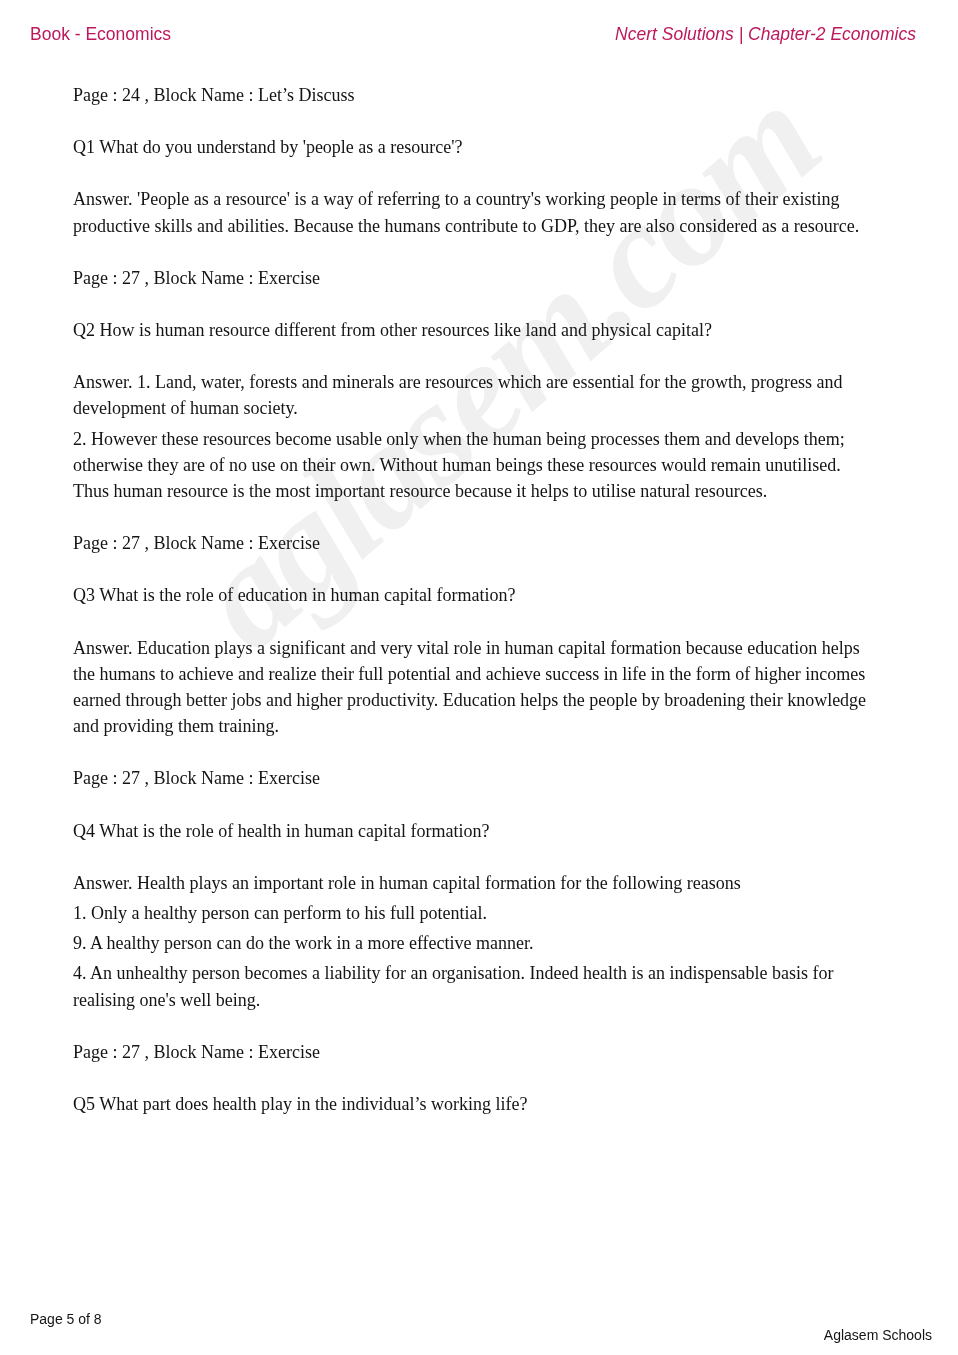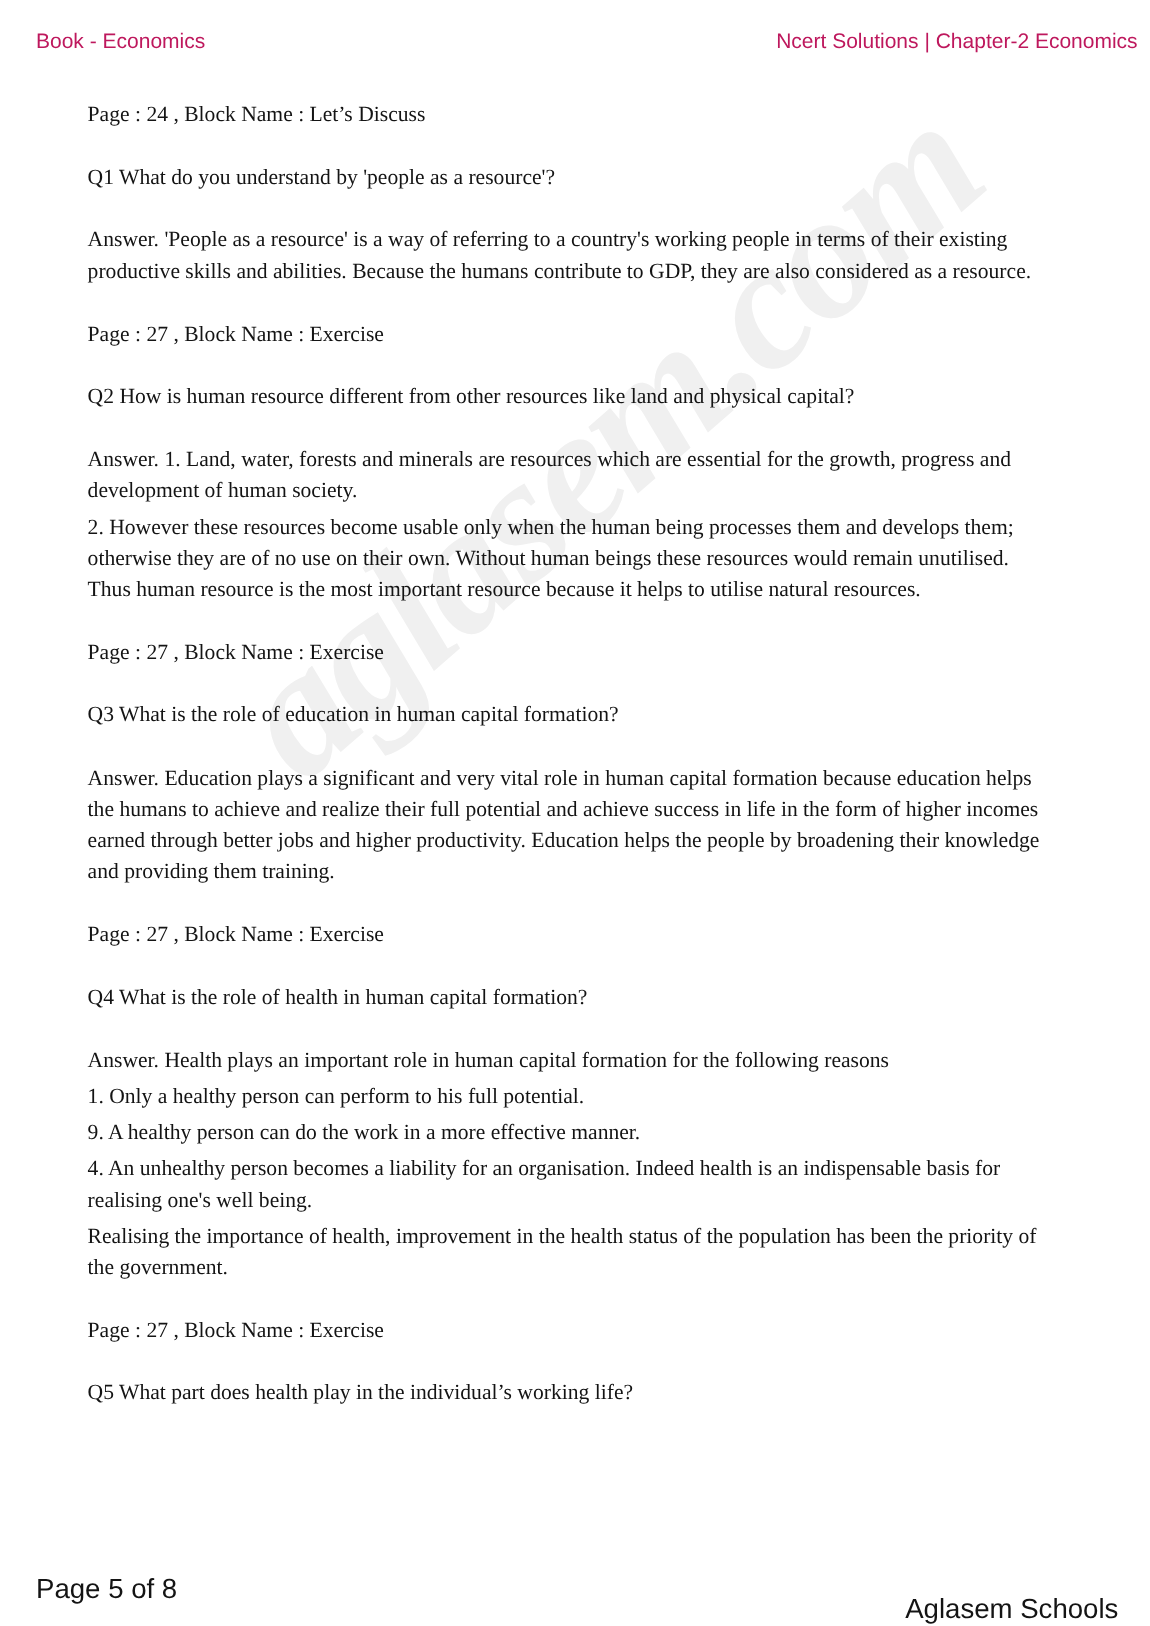--- a/index.html
+++ b/index.html
@@ -62,34 +62,35 @@
     color: #be185d;
   }
   .running-head .rh-left {
     position: absolute;
     left: 30px;
     top: 0;
     white-space: nowrap;
   }
   .running-head .rh-right {
     position: absolute;
-    right: 10px;
-    top: 0;
-    white-space: nowrap;
+    right: 42px;
+    top: 0;
+    white-space: nowrap;
+    font-style: italic;
   }
 
   .running-foot {
     position: absolute;
     left: 0;
     bottom: 18px;
     width: 958px;
     height: 26px;
     z-index: 2;
     font-family: "Liberation Sans", "DejaVu Sans", sans-serif;
-    font-size: 23px;
+    font-size: 14px;
     color: #141414;
   }
   .running-foot .rf-left {
     position: absolute;
     left: 30px;
     top: 0;
     white-space: nowrap;
   }
   .running-foot .rf-right {
     position: absolute;
@@ -182,21 +183,20 @@
 
     <div class="block">
       <p class="para">Q4 What is the role of health in human capital formation?</p>
     </div>
 
     <div class="block">
       <p class="para">Answer. Health plays an important role in human capital formation for the following reasons</p>
       <p class="para tight">1. Only a healthy person can perform to his full potential.</p>
       <p class="para tight">9. A healthy person can do the work in a more effective manner.</p>
       <p class="para tight">4. An unhealthy person becomes a liability for an organisation. Indeed health is an indispensable basis for realising one's well being.</p>
-      <p class="para tight">Realising the importance of health, improvement in the health status of the population has been the priority of the government.</p>
     </div>
 
     <div class="block">
       <p class="para">Page : 27 , Block Name : Exercise</p>
     </div>
 
     <div class="block">
       <p class="para">Q5 What part does health play in the individual’s working life?</p>
     </div>
 

